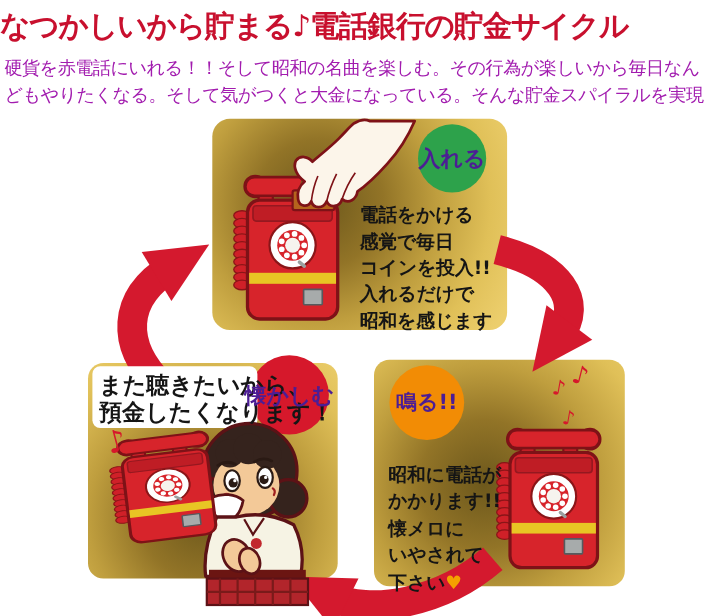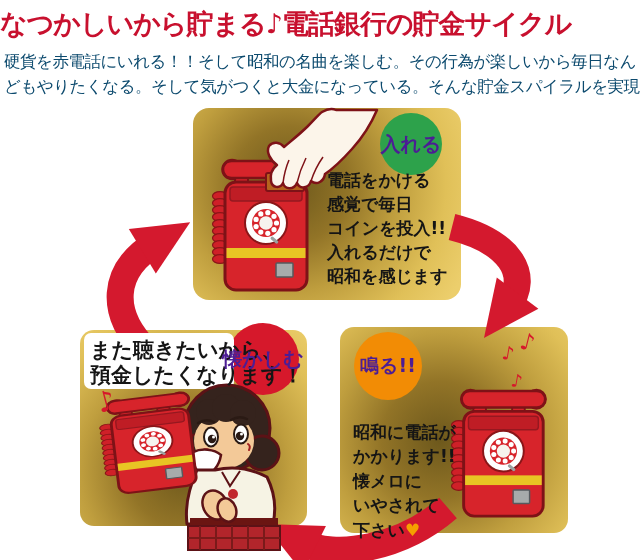--- a/index.html
+++ b/index.html
@@ -8,21 +8,21 @@
     font-family:"DejaVu Sans","Liberation Sans",sans-serif;
   }
   .abs{position:absolute;}
   svg{display:block;}
   .title{
     left:0;top:6px;width:512px;
     font-size:27px;font-weight:800;color:#c8102e;letter-spacing:-1px;white-space:nowrap;
   }
   .intro{
     left:4px;top:49px;width:634px;
-    font-size:16.5px;line-height:25px;color:#0c4a6e;font-weight:500;
+    font-size:16.5px;line-height:25px;color:#a21caf;font-weight:500;
     letter-spacing:-0.5px;white-space:nowrap;
   }
   .step-text{
     font-size:17px;font-weight:700;color:#151515;line-height:24px;
     white-space:pre-line;letter-spacing:0px;
   }
   .badge-label{
     display:flex;align-items:center;justify-content:center;text-align:center;
     color:#4c1d95;font-weight:800;white-space:nowrap;
   }
@@ -186,21 +186,21 @@
   <div class="abs title">なつかしいから貯まる♪電話銀行の貯金サイクル</div>
 
   <div class="abs intro">
     <div>硬貨を赤電話にいれる！！そして昭和の名曲を楽しむ。その行為が楽しいから毎日なん</div>
     <div>どもやりたくなる。そして気がつくと大金になっている。そんな貯金スパイラルを実現！！</div>
   </div>
 
   <div class="abs badge-label" style="left:361px;top:132px;width:100px;height:24px;font-size:20px;">
     <span>入れる</span>
   </div>
-  <div class="abs step-text" style="left:327px;top:168px;width:130px;">電話をかける
+  <div class="abs step-text" style="left:327px;top:184px;width:130px;">電話をかける
 感覚で毎日
 コインを投入!!
 入れるだけで
 昭和を感じます</div>
 
   <div class="abs step-text" style="left:353px;top:395px;width:120px;line-height:24.5px;">
     <span>昭和に電話が
 かかります!!
 懐メロに
 いやされて

